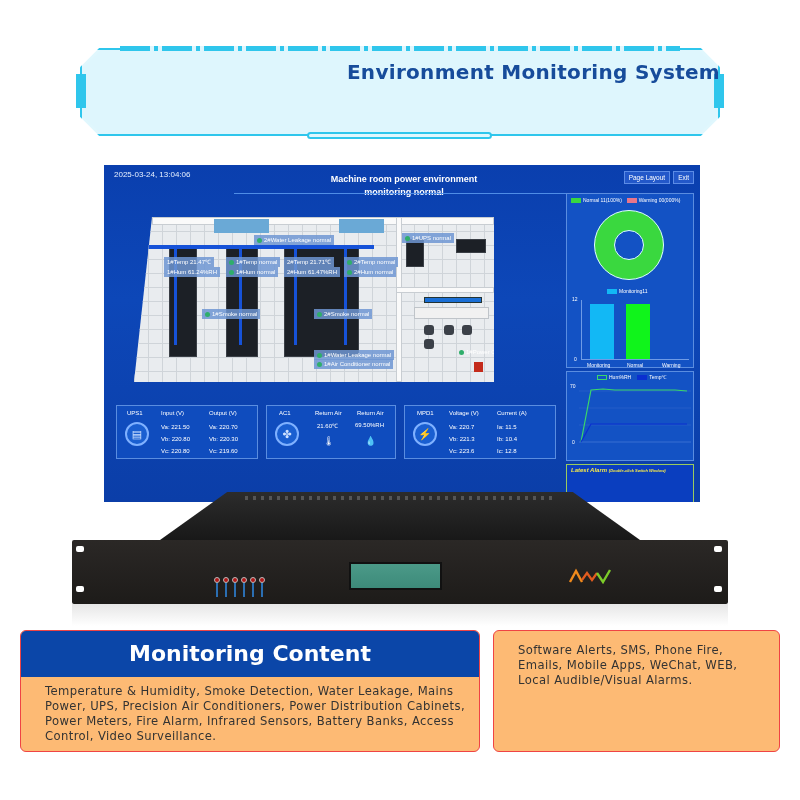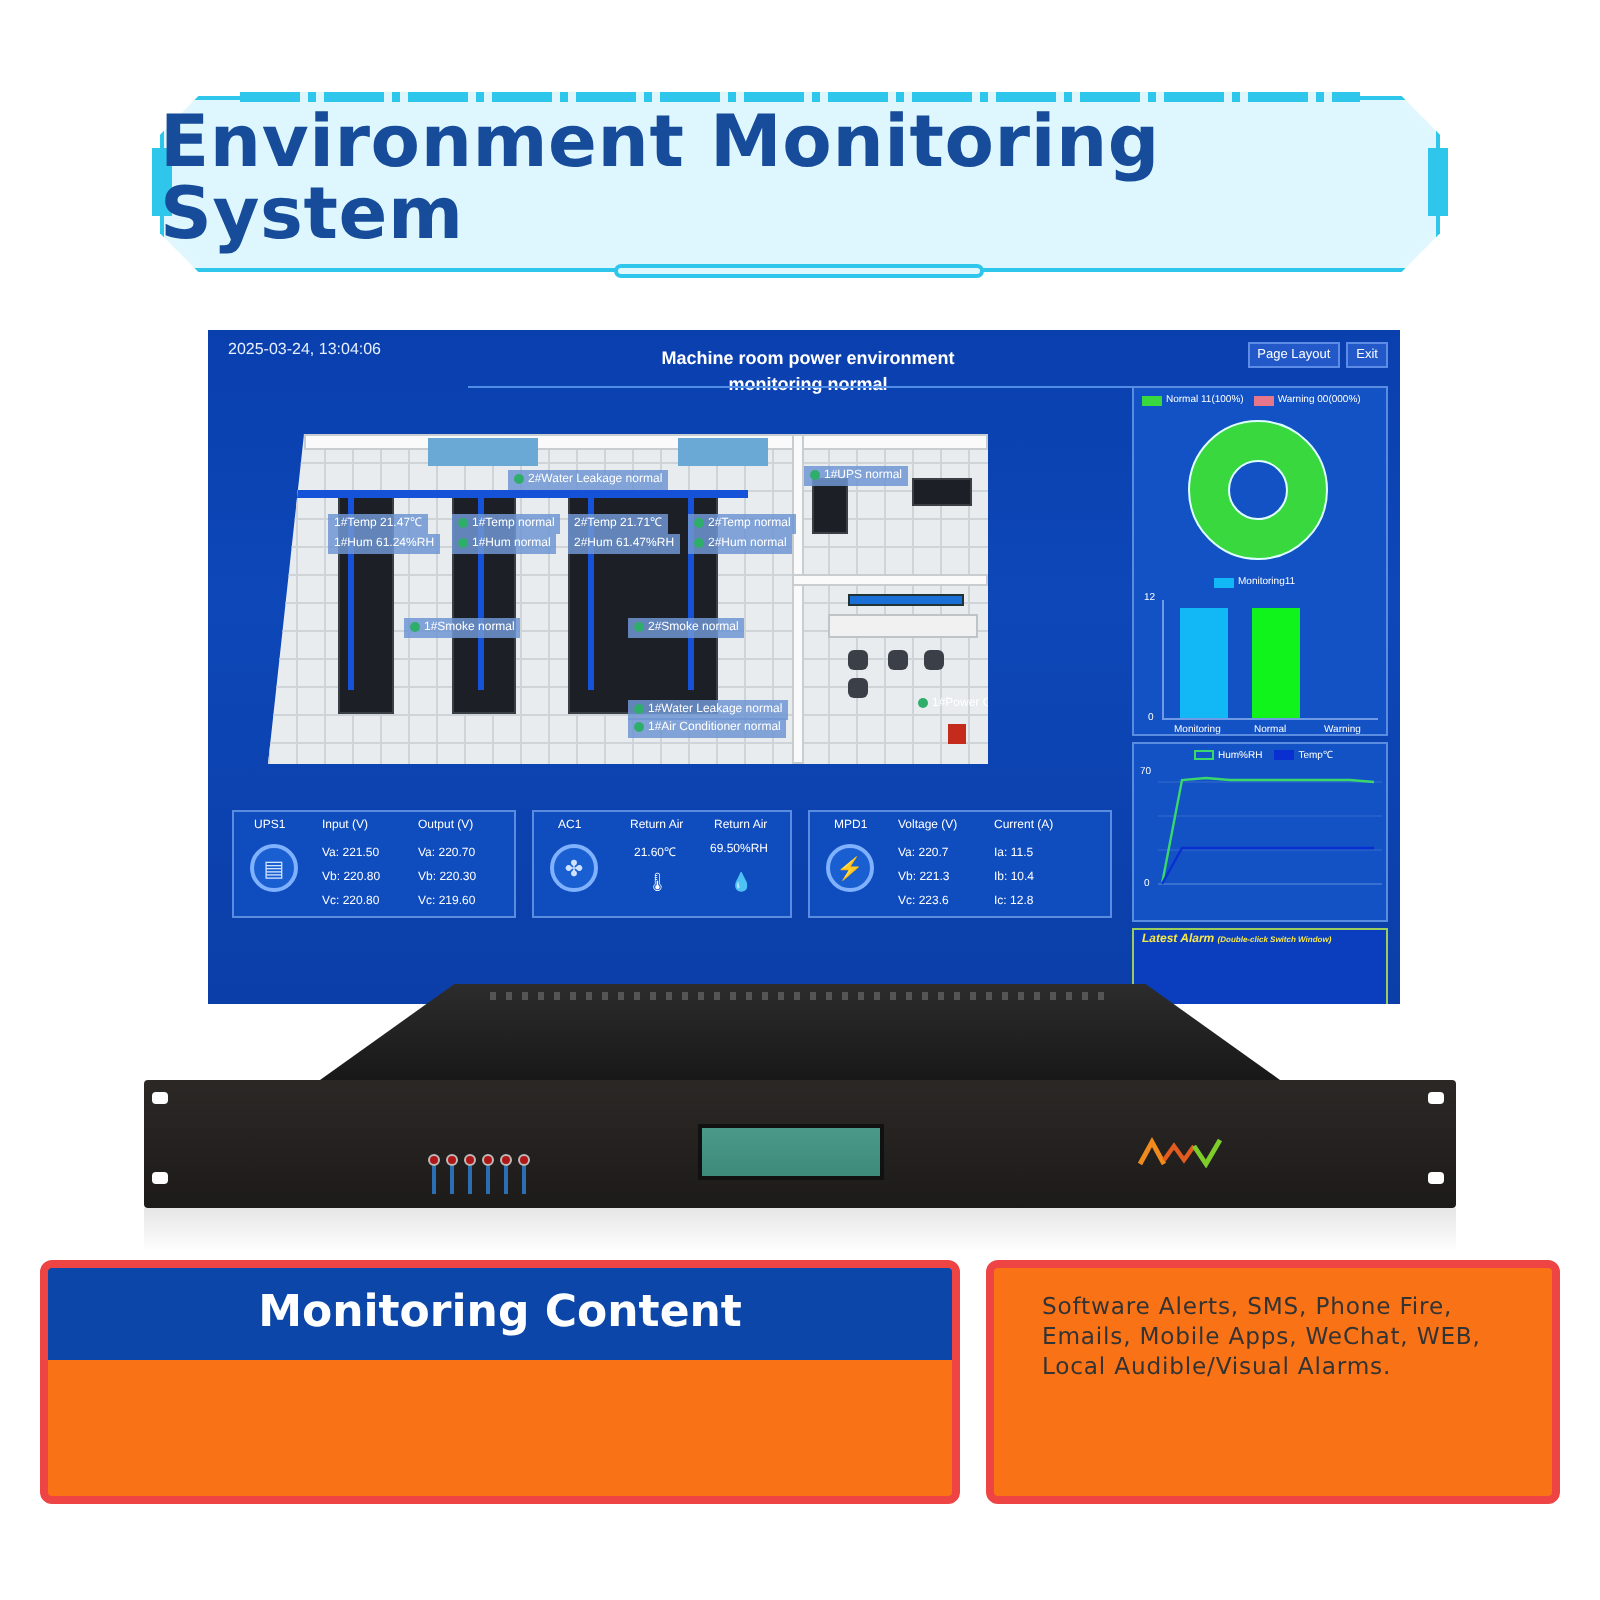--- a/index.html
+++ b/index.html
@@ -7,21 +7,21 @@
 .root{position:relative;width:800px;height:800px;background:#fff}
 
 
 .banner{position:absolute;left:80px;top:48px;width:640px;height:88px;background:#e0f7fd;border:2px solid #2fc6ec;
  clip-path:polygon(3% 0,97% 0,100% 22%,100% 78%,97% 100%,3% 100%,0 78%,0 22%);}
 .banner-inner{position:absolute;left:82px;top:50px;width:636px;height:84px;background:#def6fd;
  clip-path:polygon(3% 0,97% 0,100% 22%,100% 78%,97% 100%,3% 100%,0 78%,0 22%);}
 .banner-top-line{position:absolute;left:120px;top:46px;width:560px;height:5px;background:repeating-linear-gradient(90deg,#2fc6ec 0 30px,#def6fd 30px 34px,#2fc6ec 34px 38px,#def6fd 38px 42px)}
 .banner-bottom-pill{position:absolute;left:230px;top:132px;width:185px;height:7px;border:2px solid #2fc6ec;border-radius:4px;background:#e0f7fd}
 .banner-corner{position:absolute;width:10px;height:34px;background:#2fc6ec}
-.title-text{position:absolute;left:80px;top:54px;width:640px;text-align:left;color:#174c9b;font-family:"DejaVu Sans",sans-serif;font-weight:bold;font-size:36px;line-height:36px;letter-spacing:0.3px}
+.title-text{position:absolute;left:80px;top:54px;width:640px;text-align:right;color:#174c9b;font-family:"DejaVu Sans",sans-serif;font-weight:bold;font-size:20px;line-height:36px;letter-spacing:0.3px}
 
 
 .screen{position:absolute;left:104px;top:165px;width:596px;height:337px;background:linear-gradient(180deg,#0a3fae 0%,#0d47b8 40%,#0b3ea8 100%);overflow:hidden}
 .scr-date{position:absolute;left:10px;top:5px;color:#e6f0ff;font-size:8px}
 .scr-title{position:absolute;left:200px;top:8px;width:200px;text-align:center;color:#fff;font-size:9px;font-weight:bold;line-height:13px}
 .scr-deco{position:absolute;left:130px;top:28px;width:340px;height:8px;border-top:1px solid #4f8de6}
 .scr-btns{position:absolute;right:6px;top:6px;display:flex;gap:3px}
 .scr-btn{background:#2358c9;color:#fff;font-size:6.5px;padding:2px 4px;border:1px solid #5c8ce6}
 
 
@@ -56,21 +56,21 @@
 .vents{position:absolute;left:245px;top:496px;width:310px;height:4px;background:repeating-linear-gradient(90deg,#555 0 3px,transparent 3px 8px)}
 .chassis-front{position:absolute;left:72px;top:540px;width:656px;height:64px;background:linear-gradient(180deg,#2b2826,#1d1b19);border-radius:2px}
 .ear-hole{position:absolute;width:8px;height:6px;background:#fff;border-radius:2px}
 .lcd{position:absolute;left:349px;top:562px;width:93px;height:28px;background:linear-gradient(180deg,#4b9a88,#3d8a7a);border:2px solid #111}
 .led{position:absolute;top:577px;width:6px;height:6px;border-radius:50%;background:#b01616;border:1px solid #bbb}
 .led-line{position:absolute;top:583px;width:2px;height:14px;background:#2b6fb3}
 .logo{position:absolute;left:568px;top:568px;font-size:14px;font-weight:bold;letter-spacing:-1px}
 .reflect{position:absolute;left:72px;top:604px;width:656px;height:22px;background:linear-gradient(180deg,#e6e6e6,#fff)}
 
 
-.card{position:absolute;border:4px solid #ef4444;border-radius:6px;overflow:hidden;background:#f97316}
+.card{position:absolute;border:1px solid #ef4444;border-radius:6px;overflow:hidden;background:#fdba74}
 .card-head{background:#0b46a8;color:#fff;font-family:"DejaVu Sans",sans-serif;font-weight:bold;font-size:22px;text-align:center;height:46px;line-height:46px}
 .card-body{color:#333;font-family:"DejaVu Sans",sans-serif;font-size:11.6px;line-height:15px;padding:7px 10px 0 24px;letter-spacing:0.4px}
 </style>
 </head>
 <body>
 
 <div class="root">
 
   <div class="banner"></div>
   <div class="banner-inner"></div>
@@ -249,18 +249,19 @@
   <div class="led-line" style="left:261px"></div>
   <svg class="logo" width="44" height="16" viewBox="0 0 44 16">
     <polyline points="2,14 8,3 14,14" fill="none" stroke="#f08a1c" stroke-width="2.4"></polyline>
     <polyline points="14,12 19,5 24,12 29,5" fill="none" stroke="#e25b1f" stroke-width="2.2"></polyline>
     <polyline points="29,5 35,14 42,2" fill="none" stroke="#7dcc2a" stroke-width="2.4"></polyline>
   </svg>
   <div class="reflect"></div>
 
   <div class="card" style="left:20px;top:630px;width:460px;height:122px">
     <div class="card-head">Monitoring Content</div>
+    <div class="card-body" style="font-size:11.6px">Temperature &amp; Humidity, Smoke Detection, Water Leakage, Mains Power, UPS, Precision Air Conditioners, Power Distribution Cabinets, Power Meters, Fire Alarm, Infrared Sensors, Battery Banks, Access Control, Video Surveillance.</div>
   </div>
 
   <div class="card" style="left:493px;top:630px;width:287px;height:122px">
     <div class="card-body" style="padding-left:24px;padding-right:16px;padding-top:12px">Software Alerts, SMS, Phone Fire, Emails, Mobile Apps, WeChat, WEB, Local Audible/Visual Alarms.</div>
   </div>
 </div>
 
 </body></html>

